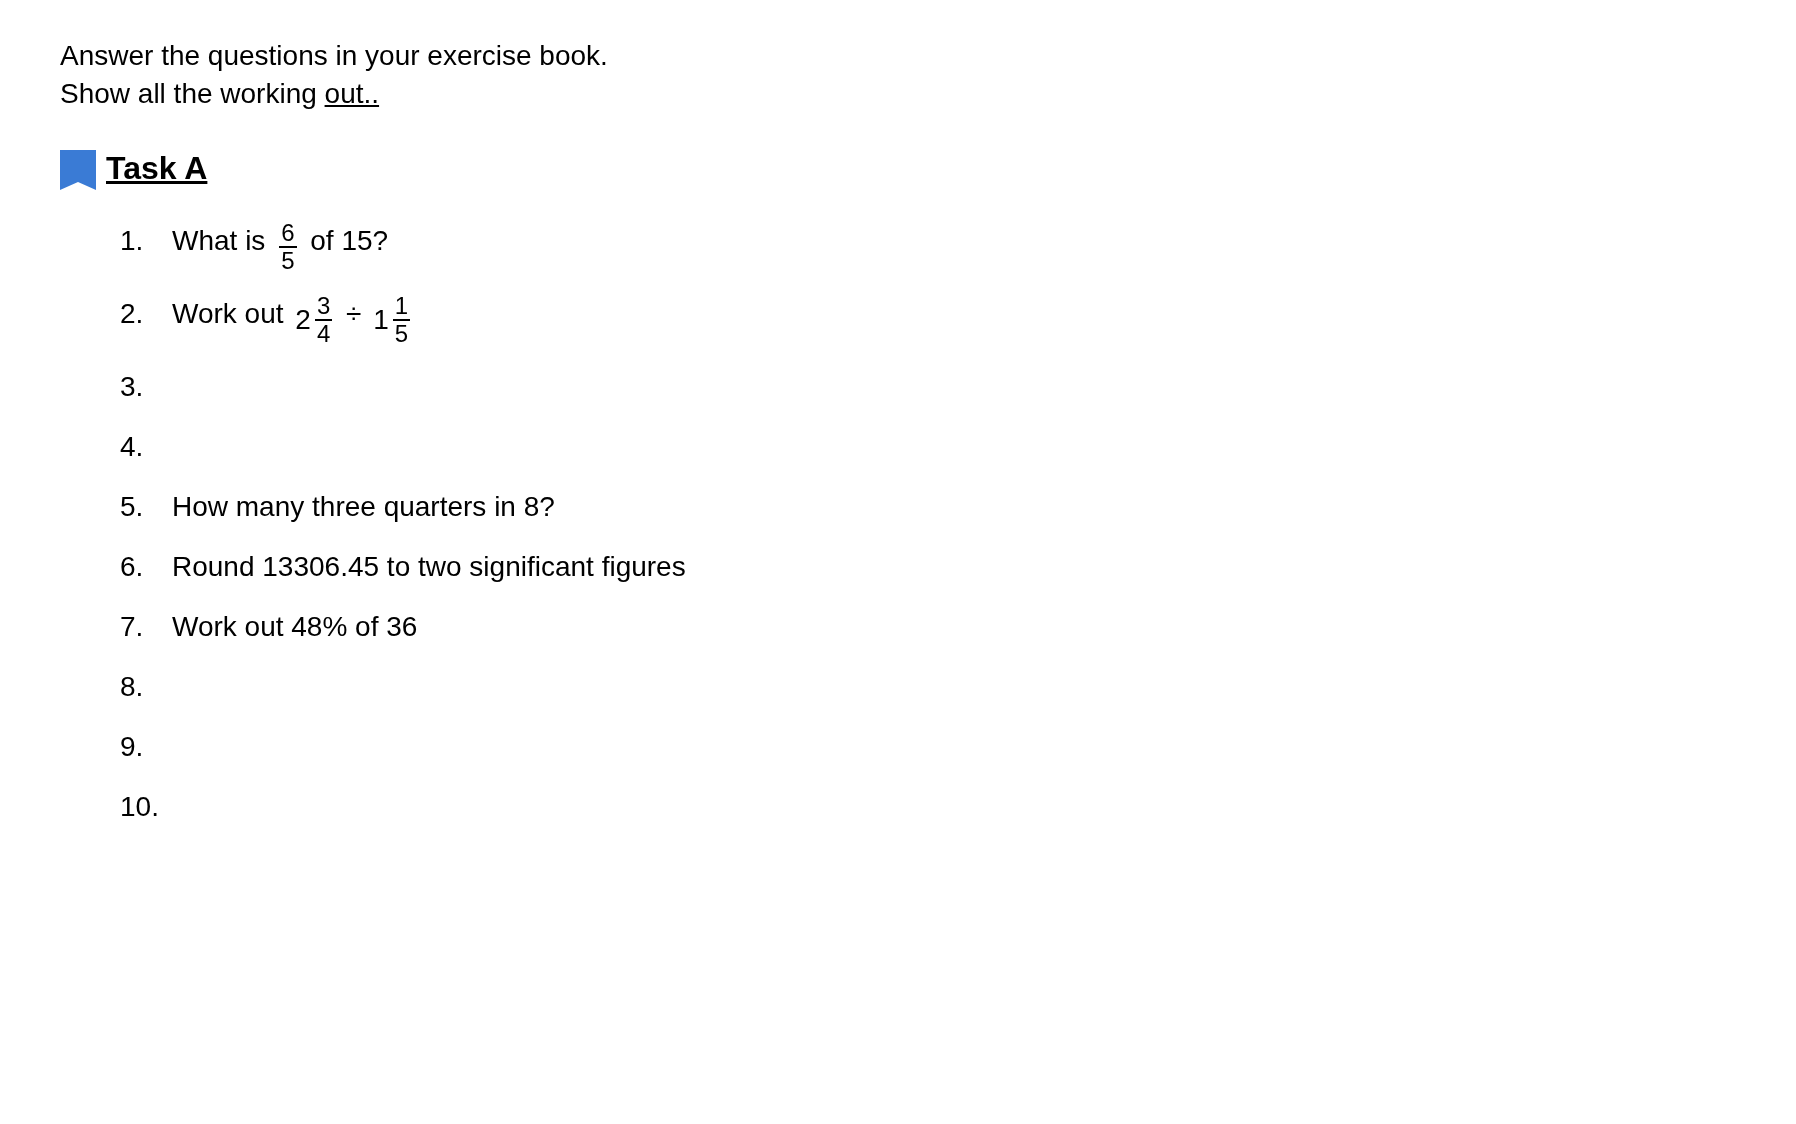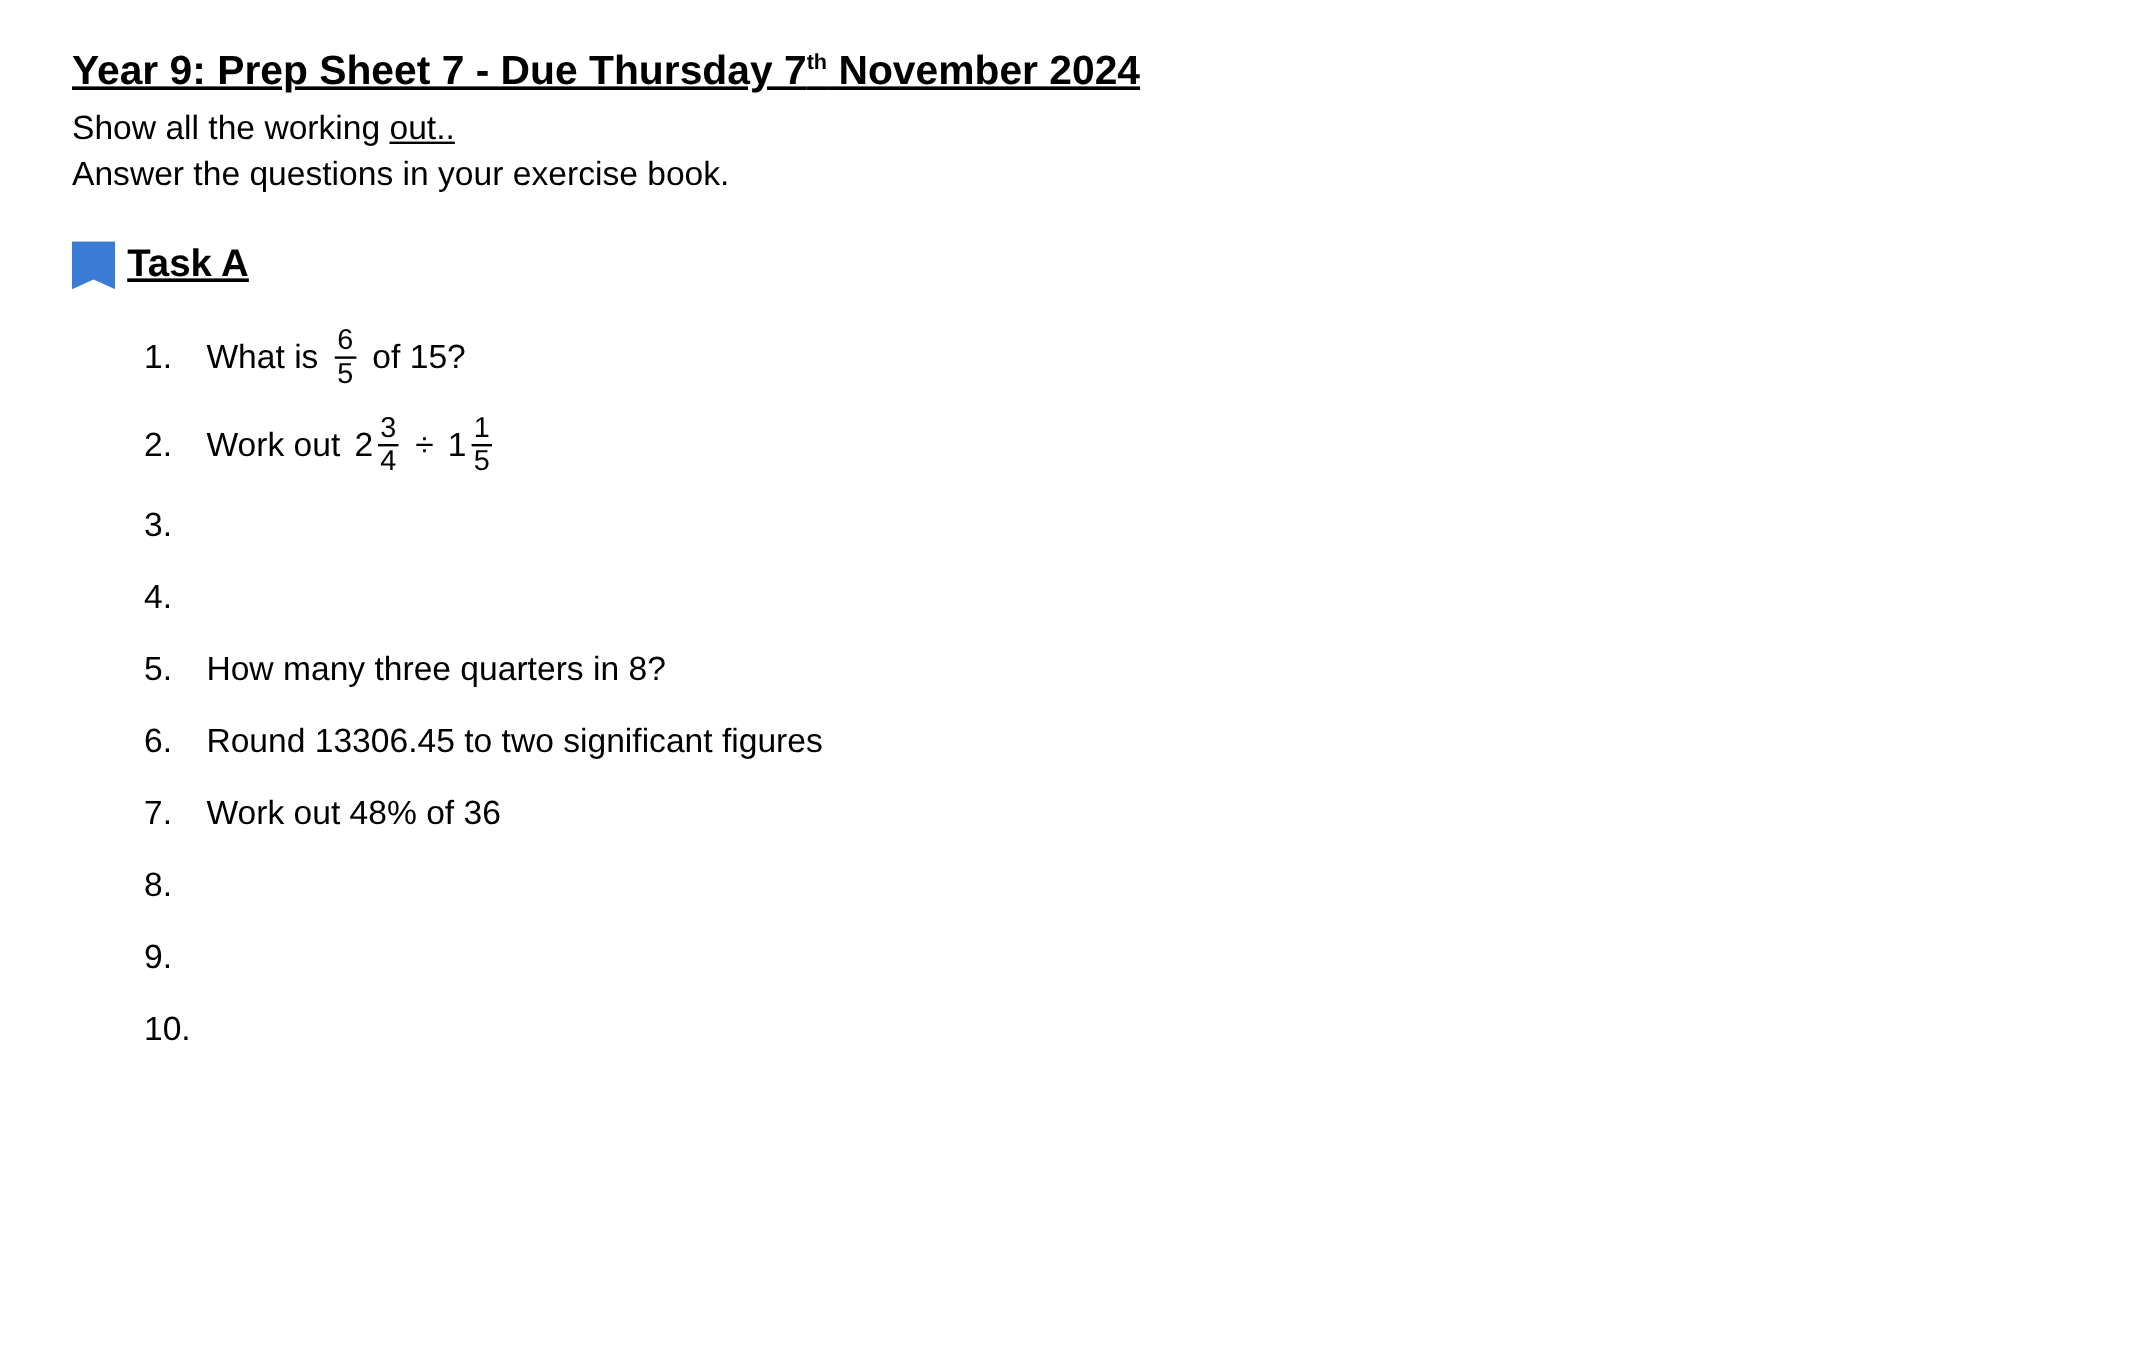--- a/index.html
+++ b/index.html
@@ -89,39 +89,36 @@
       vertical-align: super;
     }
     .pi-underline {
       text-decoration: underline;
     }
     .calc-underline {
       text-decoration: underline;
     }
     .q-content {
       display: flex;
-      align-items: center;
+      align-items: flex-start;
       flex-wrap: wrap;
       gap: 4px;
     }
   </style>
 </head>
 <body>
 
 <div>
 
-  <div class="page-title">
-    <span>Year 9: Prep Sheet 7  - Due Thursday 7</span><sup>th</sup><span> November 2024</span>
-  </div>
 
   <div class="subtitle-line">
-    <span>Show all the working </span><span class="underline-text">out..</span>
+    <span>Answer the questions in your exercise book.</span>
   </div>
   <div class="subtitle-line">
-    <span>Answer the questions in your exercise book.</span>
+    <span>Show all the working </span><span class="underline-text">out..</span>
   </div>
 
   <div class="task-header">
     <span class="task-icon"></span>
     <span>Task A</span>
   </div>
 
   <ol class="questions-list">
 
     <li>

